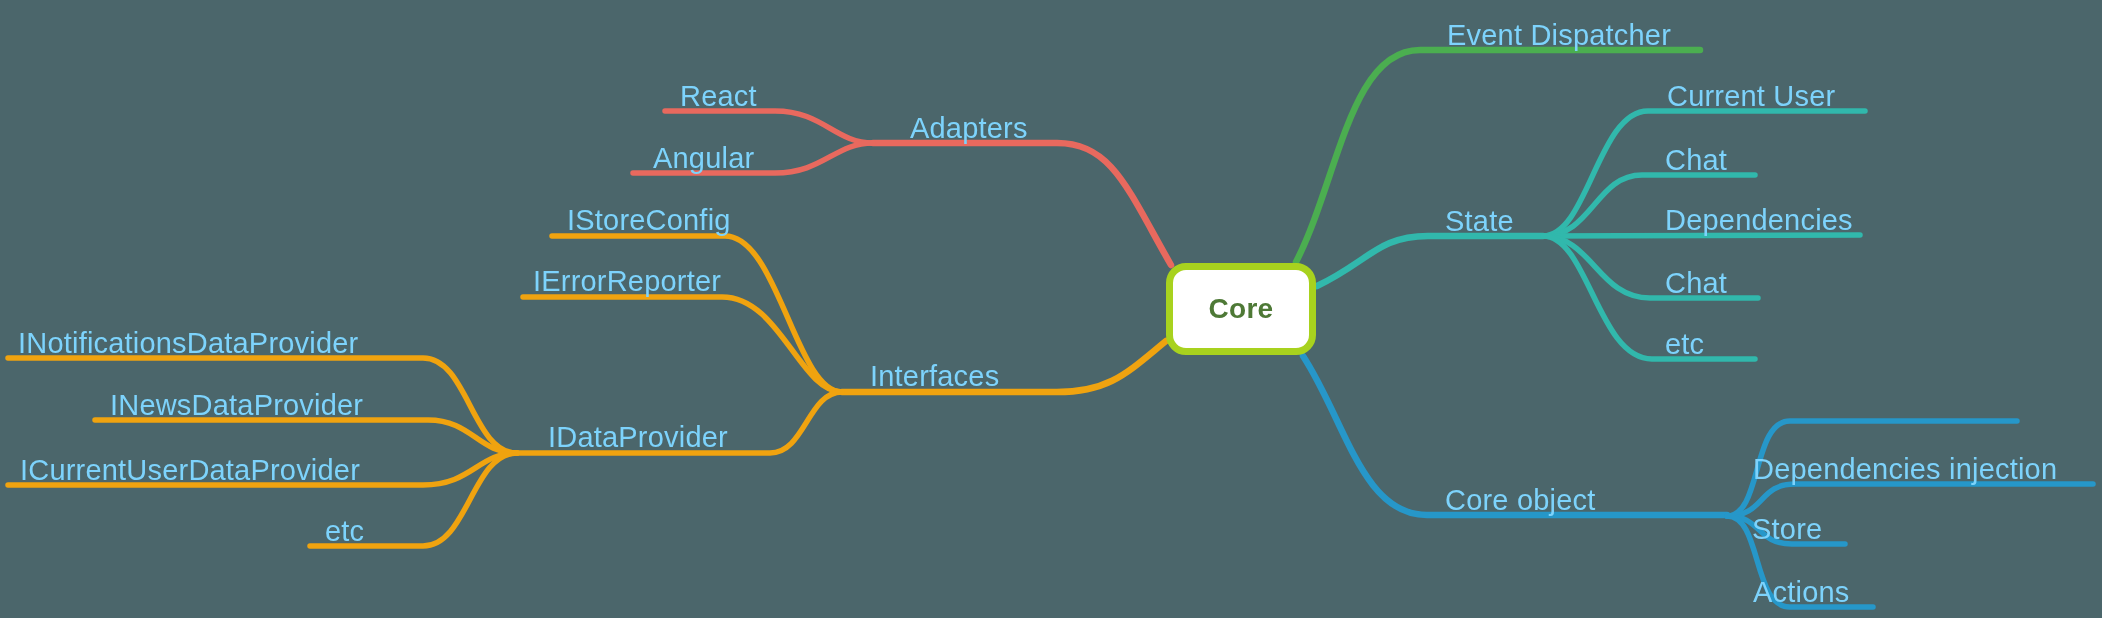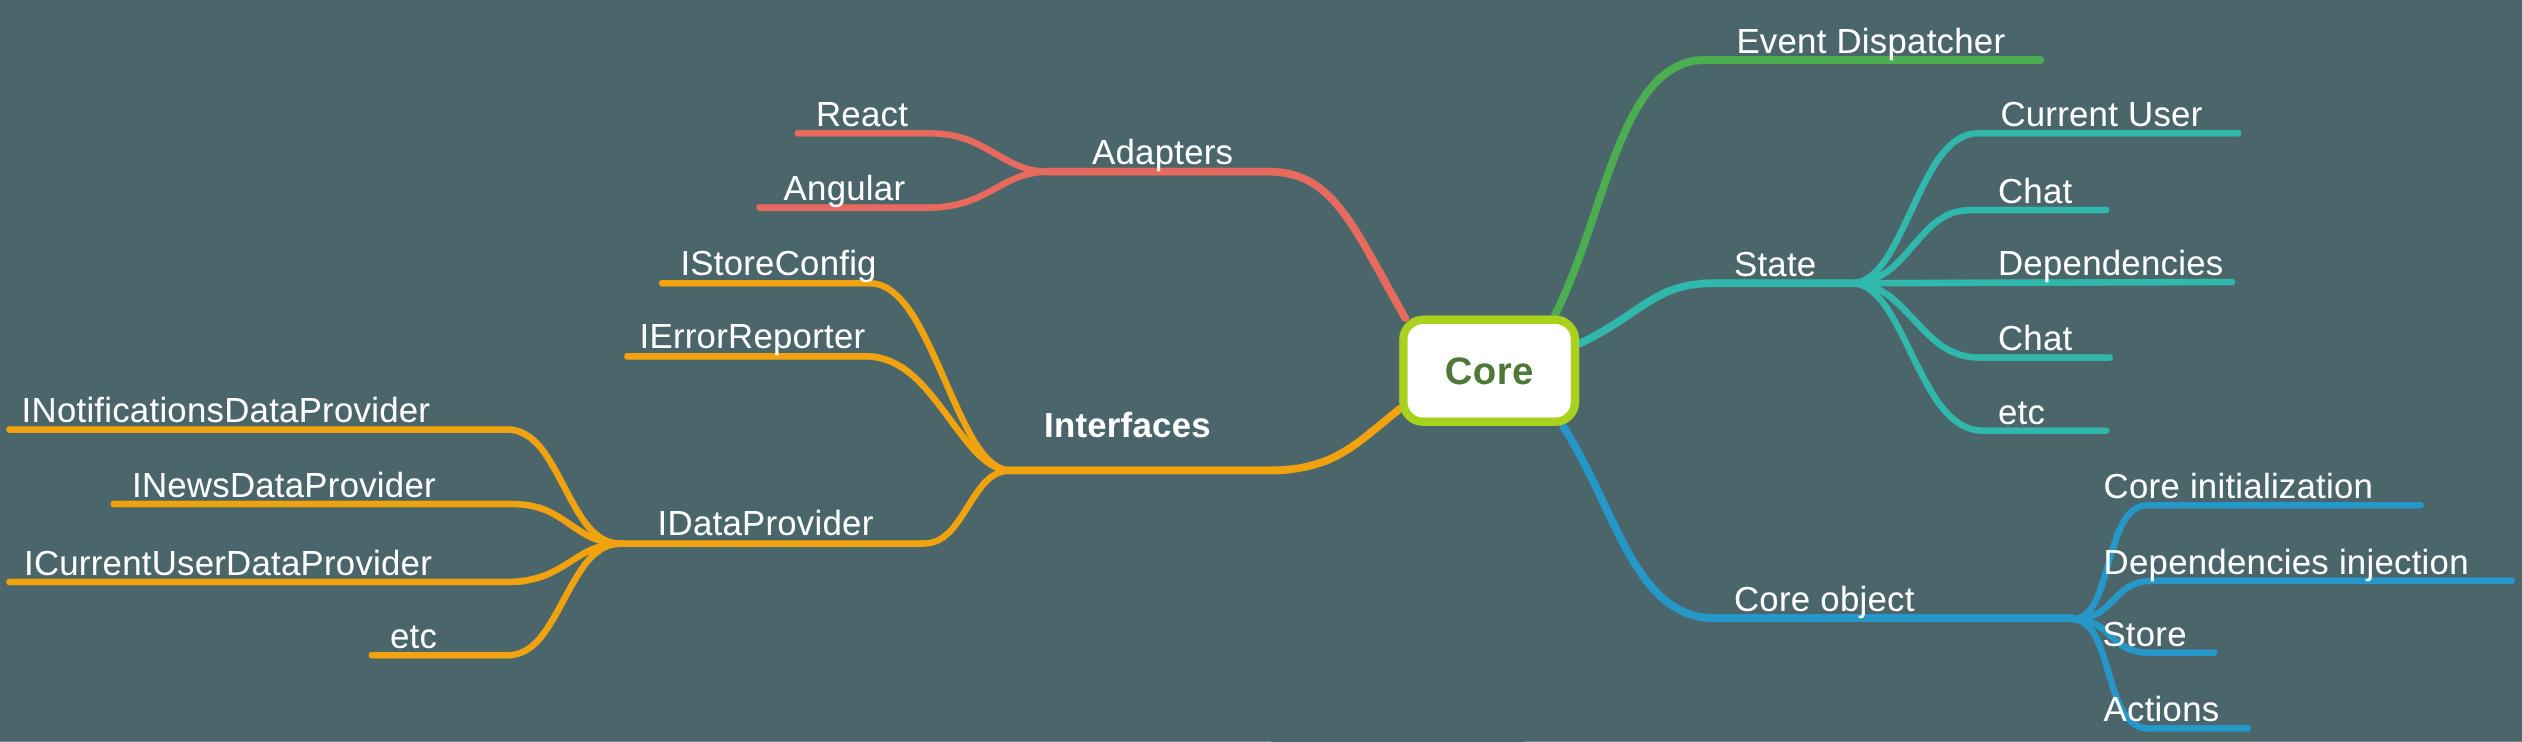--- a/index.html
+++ b/index.html
@@ -16,35 +16,35 @@
   .wire-child{stroke-width:5.5px;}
   .c-adapters{stroke:#e8695e;}
   .c-interfaces{stroke:#f0a30f;}
   .c-dispatcher{stroke:#4bae50;}
   .c-state{stroke:#31b8ac;}
   .c-coreobj{stroke:#2697c9;}
   .label{
     position:absolute;
     font-size:29px;
     line-height:30px;
-    color:#ffffff;
+    color:#7dd3fc;
     white-space:nowrap;
     letter-spacing:0.2px;
   }
   #core-node{
     position:absolute;
     left:1166px;top:263px;width:150px;height:92px;
     background:#ffffff;
     border:7px solid #a8d21e;
     border-radius:20px;
     box-sizing:border-box;
     display:flex;align-items:center;justify-content:center;
   }
   #core-node .core-label{
-    font-size:32px;font-weight:bold;color:#4e7936;letter-spacing:0.3px;
+    font-size:28px;font-weight:bold;color:#4e7936;letter-spacing:0.3px;
   }
 </style>
 </head>
 <body>
 
 <div id="canvas">
 
   <svg id="wires" viewBox="0 0 2102 618" xmlns="http://www.w3.org/2000/svg">
 
     <path class="wire-main c-adapters" d="M873 143 L1057 143 C1112 143 1128 190 1171 265"></path>
@@ -77,37 +77,36 @@
   </svg>
 
   <div id="core-node">
     <span class="core-label">Core</span>
   </div>
 
   <div class="label" style="left:910px;top:113px;">Adapters</div>
   <div class="label" style="left:680px;top:81px;">React</div>
   <div class="label" style="left:653px;top:143px;">Angular</div>
 
-  <div class="label" style="left:870px;top:340px;font-weight:bold;">Interfaces</div>
+  <div class="label" style="left:870px;top:361px;">Interfaces</div>
   <div class="label" style="left:567px;top:205px;">IStoreConfig</div>
   <div class="label" style="left:533px;top:266px;">IErrorReporter</div>
   <div class="label" style="left:548px;top:422px;">IDataProvider</div>
   <div class="label" style="left:110px;top:390px;">INewsDataProvider</div>
   <div class="label" style="left:18px;top:328px;">INotificationsDataProvider</div>
   <div class="label" style="left:20px;top:455px;">ICurrentUserDataProvider</div>
   <div class="label" style="left:325px;top:516px;">etc</div>
 
   <div class="label" style="left:1447px;top:20px;">Event Dispatcher</div>
 
   <div class="label" style="left:1445px;top:206px;">State</div>
   <div class="label" style="left:1667px;top:81px;">Current User</div>
   <div class="label" style="left:1665px;top:145px;">Chat</div>
   <div class="label" style="left:1665px;top:205px;">Dependencies</div>
   <div class="label" style="left:1665px;top:268px;">Chat</div>
   <div class="label" style="left:1665px;top:329px;">etc</div>
 
   <div class="label" style="left:1445px;top:485px;">Core object</div>
-  <div class="label" style="left:1753px;top:391px;">Core initialization</div>
   <div class="label" style="left:1753px;top:454px;">Dependencies injection</div>
   <div class="label" style="left:1752px;top:514px;">Store</div>
   <div class="label" style="left:1753px;top:577px;">Actions</div>
 
 </div>
 
 </body></html>

